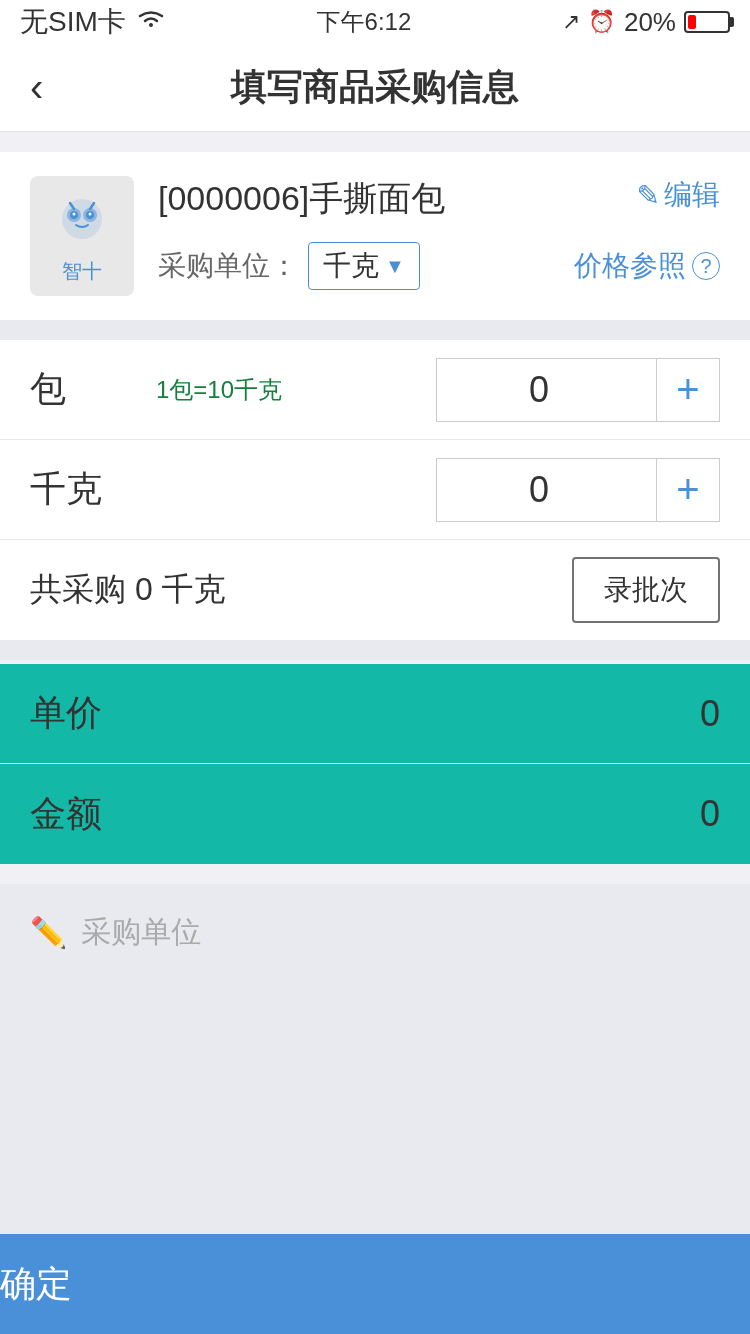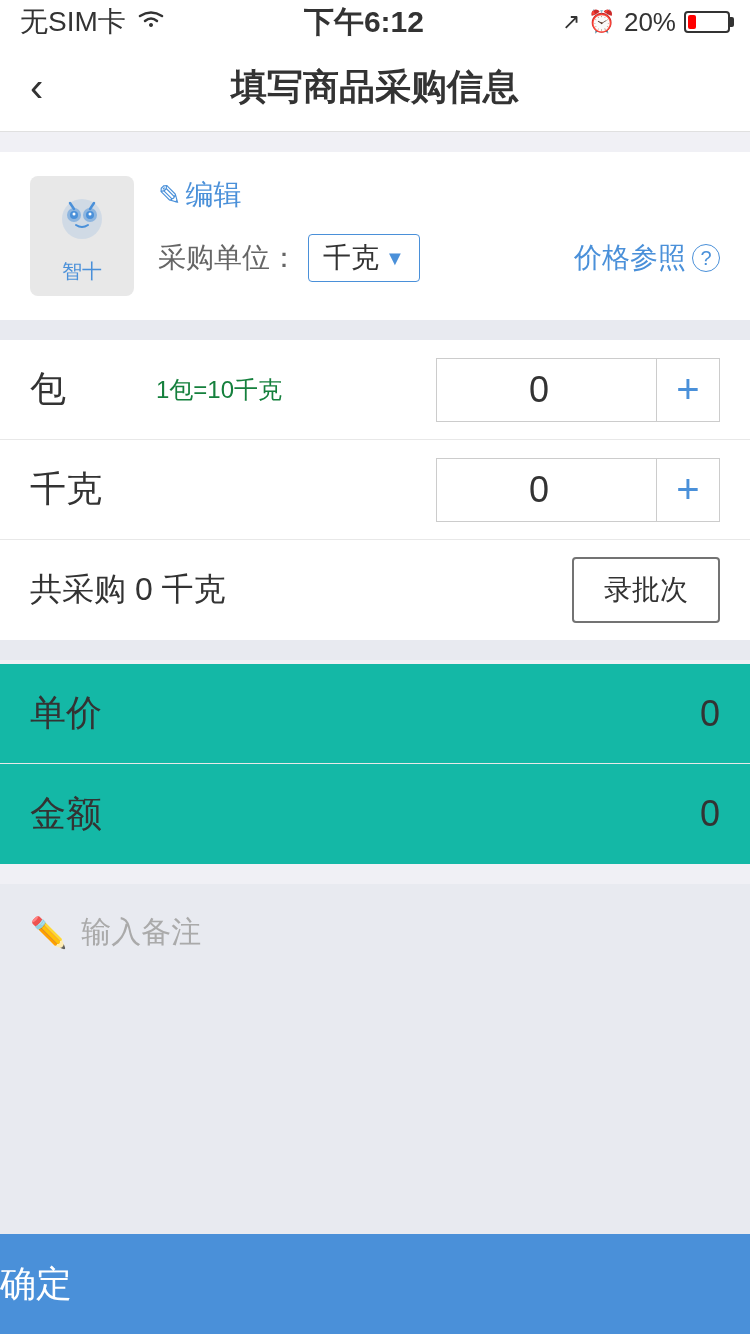--- a/index.html
+++ b/index.html
@@ -18,21 +18,21 @@
       height: 44px;
       background: #fff;
       display: flex;
       align-items: center;
       justify-content: space-between;
       padding: 0 20px;
       font-size: 28px;
       font-weight: 500;
     }
     .status-left { display: flex; align-items: center; gap: 10px; text-align: center; }
-    .status-center { font-size: 30px; font-weight: 700; }
+    .status-center { font-size: 24px; font-weight: 400; }
     .status-right { display: flex; align-items: center; gap: 8px; font-size: 26px; }
     .battery {
       width: 46px; height: 22px;
       border: 2px solid #333;
       border-radius: 4px;
       position: relative;
       display: flex;
       align-items: center;
       padding: 2px;
     }
@@ -350,20 +350,21 @@
           <path d="M24 38 Q30 42 36 38" stroke="#4a90d9" stroke-width="2" fill="none" stroke-linecap="round"></path>
           <path d="M18 16 L22 22" stroke="#4a90d9" stroke-width="2.5" stroke-linecap="round"></path>
           <path d="M42 16 L38 22" stroke="#4a90d9" stroke-width="2.5" stroke-linecap="round"></path>
         </svg>
       </div>
       <div style="font-size:20px; color:#4a90d9; margin-top:2px;">智十</div>
     </div>
   </div>
   <div class="product-info">
     <div class="product-header">
+      <span class="product-name">[0000006]手撕面包</span>
       <span class="edit-btn">
         <span>✎</span>
         <span>编辑</span>
       </span>
     </div>
     <div class="purchase-unit-row">
       <div class="purchase-unit-label">
         <span>采购单位：</span>
         <div class="unit-dropdown">
           <span>千克</span>
@@ -413,20 +414,20 @@
     <span class="price-value">0</span>
   </div>
   <div class="price-row" style="border-bottom:none;">
     <span class="price-label">金额</span>
     <span class="price-value">0</span>
   </div>
 </div>
 
 <div class="note-section">
   <span class="note-icon">✏️</span>
-  <span class="note-placeholder">输入备注</span>
+  <span class="note-placeholder">采购单位</span>
 </div>
 
 <div class="empty-area"></div>
 
 <div class="confirm-btn-area">
   <span class="confirm-btn-text">确定</span>
 </div>
 
 </body></html>

